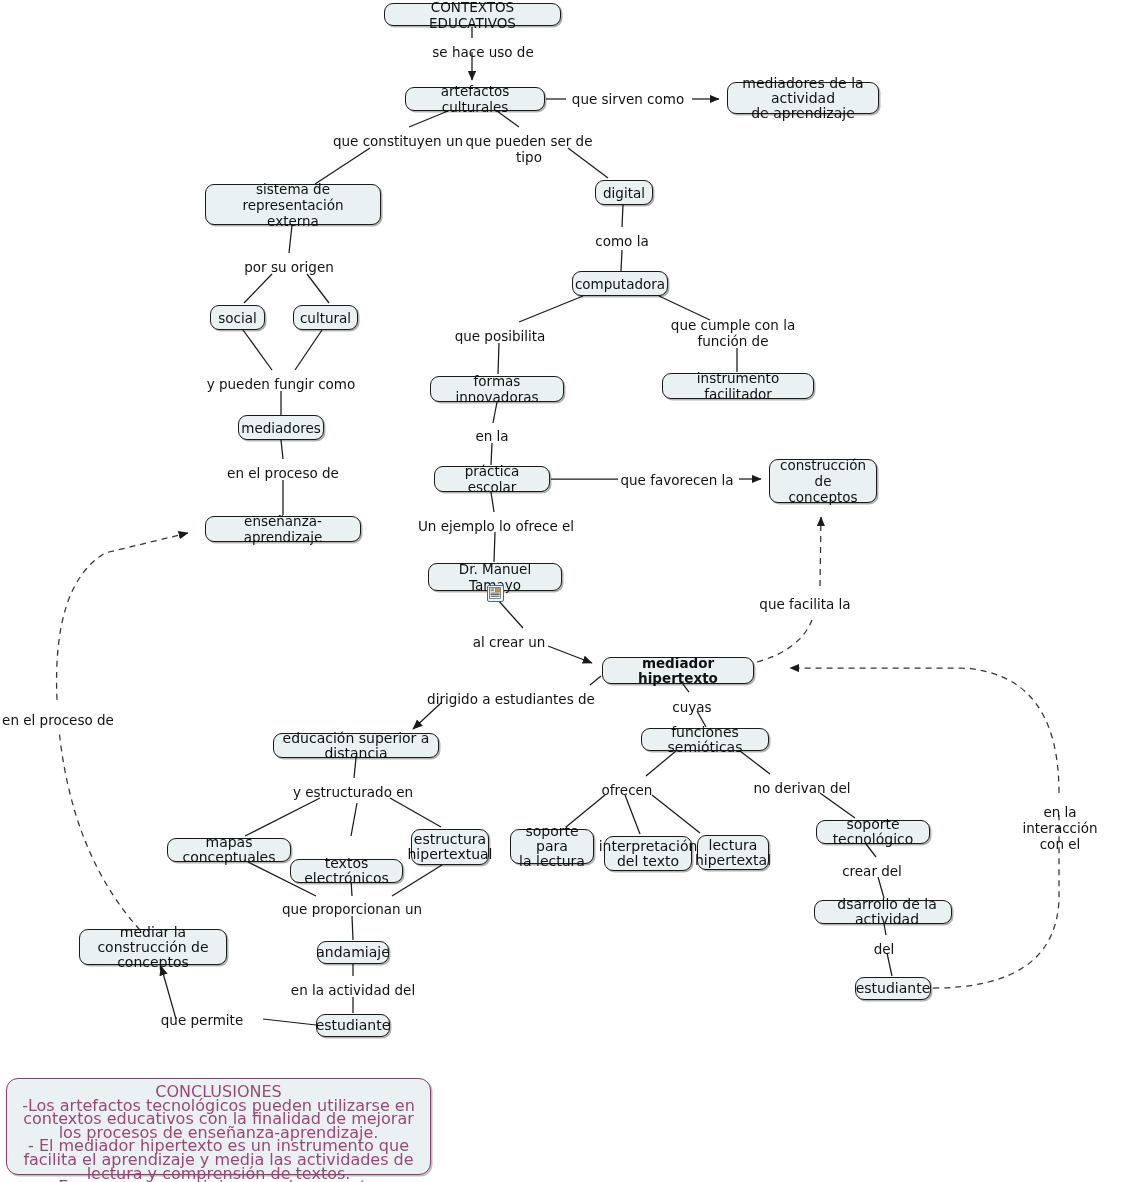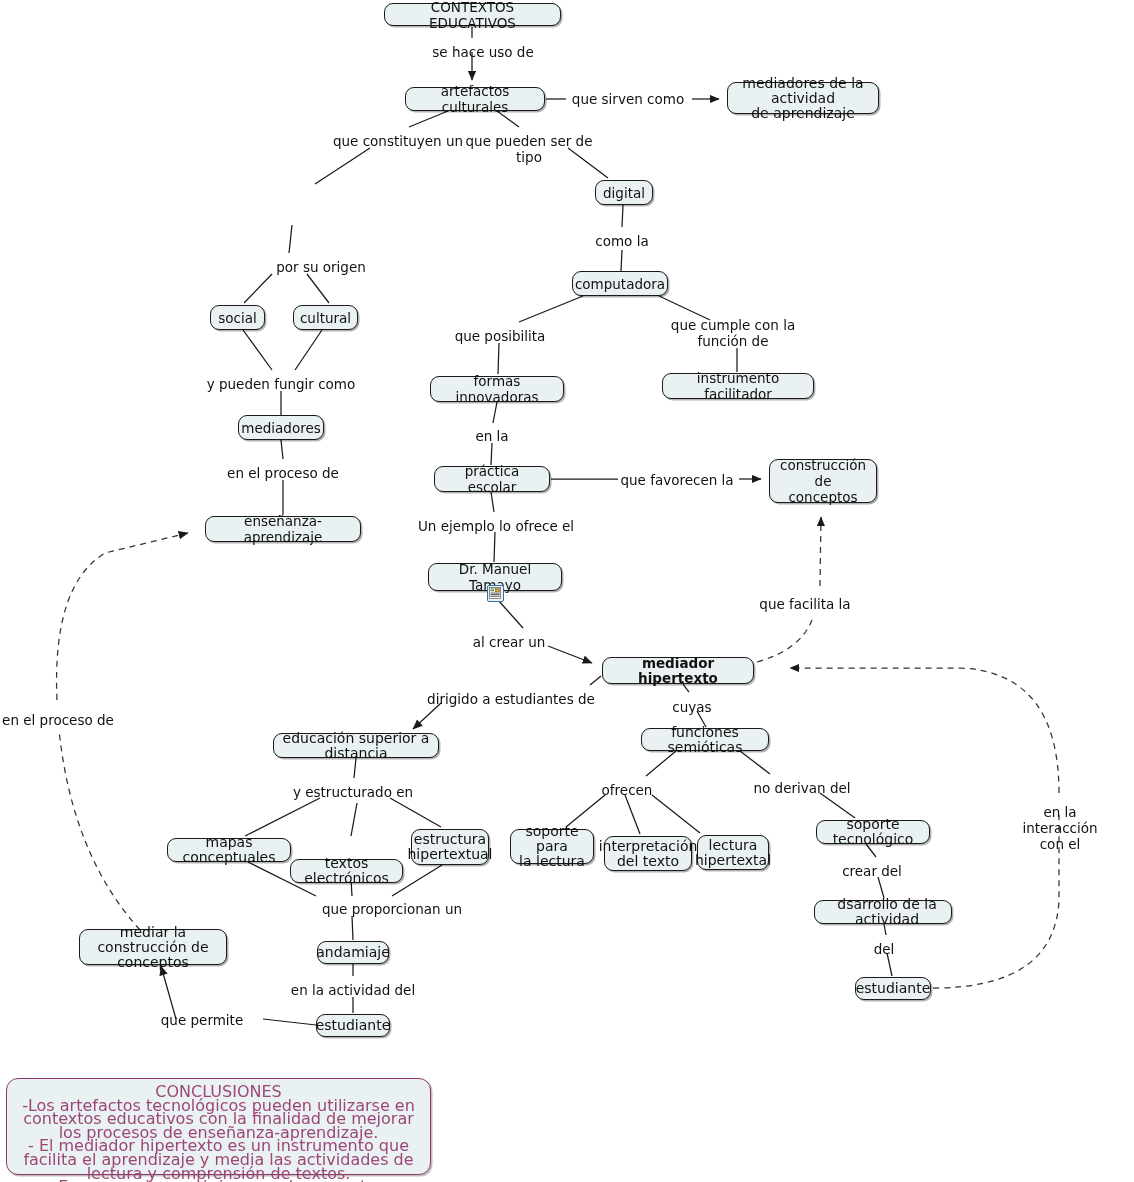--- a/index.html
+++ b/index.html
@@ -198,20 +198,22 @@
 
       <path d="M140,930 Q72,855 59,730"></path>
       <path d="M57,700 Q52,585 105,553 L188,533" marker-end="url(#arrow)"></path>
     </g>
   </svg>
 
   <div class="node big" style="left:384px;top:3px;width:177px;height:23px;">CONTEXTOS EDUCATIVOS</div>
   <div class="node big" style="left:405px;top:87px;width:140px;height:24px;">artefactos culturales</div>
   <div class="node" style="left:727px;top:82px;width:152px;height:32px;">mediadores de la actividad
 de aprendizaje</div>
+  <div class="node big" style="left:205px;top:184px;width:176px;height:41px;">sistema de representación
+externa</div>
   <div class="node big" style="left:595px;top:180px;width:58px;height:25px;">digital</div>
   <div class="node big" style="left:572px;top:271px;width:96px;height:25px;">computadora</div>
   <div class="node big" style="left:210px;top:305px;width:55px;height:25px;">social</div>
   <div class="node big" style="left:293px;top:305px;width:65px;height:25px;">cultural</div>
   <div class="node big" style="left:430px;top:376px;width:134px;height:26px;">formas innovadoras</div>
   <div class="node big" style="left:662px;top:373px;width:152px;height:26px;">instrumento facilitador</div>
   <div class="node big" style="left:238px;top:415px;width:86px;height:25px;">mediadores</div>
   <div class="node big" style="left:434px;top:466px;width:116px;height:26px;">práctica escolar</div>
   <div class="node big" style="left:769px;top:459px;width:108px;height:44px;">construcción de
 conceptos</div>
@@ -249,40 +251,40 @@
       <rect x="1.5" y="8.8" width="9.1" height="0.9" fill="#444444"></rect>
     </svg>
   </span>
 
   <div class="linklabel big" style="left:475px;top:44px;margin-left:8px;">se hace uso de</div>
   <div class="linklabel big" style="left:628px;top:91px;">que sirven como</div>
   <div class="linklabel big" style="left:398px;top:133px;">que constituyen un</div>
   <div class="linklabel big" style="left:529px;top:133px;">que pueden ser de
 tipo</div>
   <div class="linklabel big" style="left:622px;top:233px;">como la</div>
-  <div class="linklabel big" style="left:289px;top:259px;margin-left:32px;">por su origen</div>
+  <div class="linklabel big" style="left:289px;top:259px;">por su origen</div>
   <div class="linklabel big" style="left:500px;top:328px;">que posibilita</div>
   <div class="linklabel big" style="left:733px;top:317px;">que cumple con la
 función de</div>
   <div class="linklabel big" style="left:281px;top:376px;">y pueden fungir como</div>
   <div class="linklabel big" style="left:492px;top:428px;">en la</div>
   <div class="linklabel big" style="left:677px;top:472px;">que favorecen la</div>
   <div class="linklabel big" style="left:283px;top:465px;">en el proceso de</div>
   <div class="linklabel big" style="left:496px;top:518px;">Un ejemplo lo ofrece el</div>
   <div class="linklabel big" style="left:805px;top:596px;">que facilita la</div>
   <div class="linklabel big" style="left:509px;top:634px;">al crear un</div>
   <div class="linklabel big" style="left:692px;top:699px;">cuyas</div>
   <div class="linklabel big" style="left:511px;top:691px;">dirigido a estudiantes de</div>
   <div class="linklabel big" style="left:58px;top:712px;">en el proceso de</div>
   <div class="linklabel big" style="left:627px;top:782px;">ofrecen</div>
   <div class="linklabel big" style="left:802px;top:780px;">no derivan del</div>
   <div class="linklabel big" style="left:353px;top:784px;">y estructurado en</div>
   <div class="linklabel big" style="left:1060px;top:804px;">en la interacción con el</div>
   <div class="linklabel big" style="left:872px;top:863px;">crear del</div>
-  <div class="linklabel big" style="left:352px;top:901px;margin-left:40px;">que proporcionan un</div>
+  <div class="linklabel big" style="left:352px;top:901px;">que proporcionan un</div>
   <div class="linklabel big" style="left:884px;top:941px;">del</div>
   <div class="linklabel big" style="left:353px;top:982px;">en la actividad del</div>
   <div class="linklabel big" style="left:202px;top:1012px;">que permite</div>
 
   <div id="conclusions">CONCLUSIONES
 -Los artefactos tecnológicos pueden utilizarse en contextos educativos con la finalidad de mejorar los procesos de enseñanza-aprendizaje.
 - El mediador hipertexto es un instrumento que facilita el aprendizaje y media las actividades de lectura y comprensión de textos.
 -Es necesario seguir innovando con estos recursos pero de manera sistemática y coherente.</div>
 
 </div>

